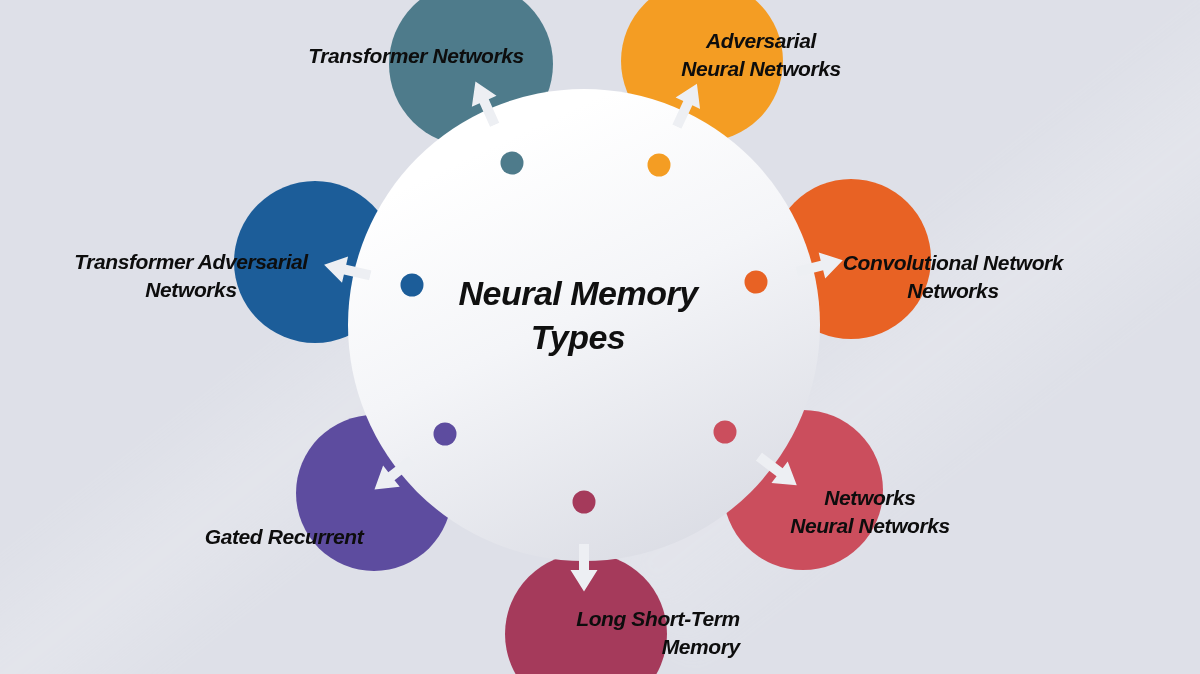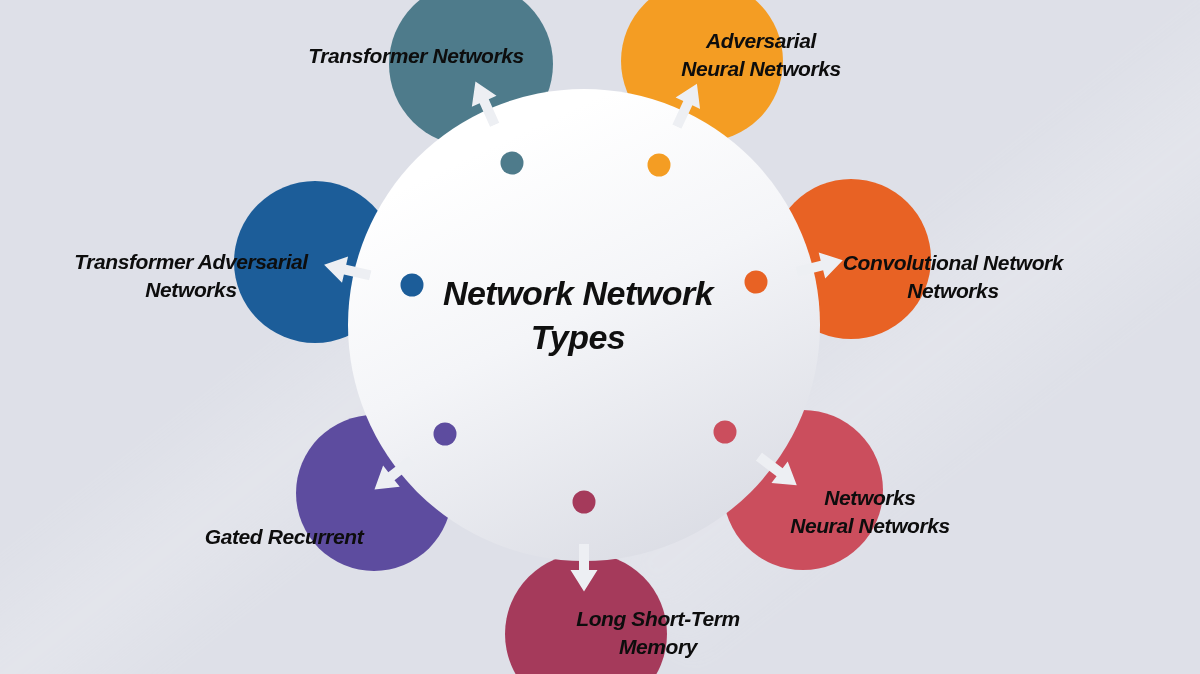--- a/index.html
+++ b/index.html
@@ -88,21 +88,21 @@
       <div class="satellite" style="left: 771px; top: 179px; height: 160px; width: 160px; background: rgb(232, 98, 36);"></div>
       <div class="satellite" style="left: 723px; top: 410px; height: 160px; width: 160px; background: rgb(203, 78, 93);"></div>
       <div class="satellite" style="left: 505px; top: 553px; height: 162px; width: 162px; background: rgb(165, 58, 91);"></div>
       <div class="satellite" style="left: 296px; top: 415px; height: 156px; width: 156px; background: rgb(93, 76, 159);"></div>
       <div class="satellite" style="left: 234px; top: 181px; height: 162px; width: 162px; background: rgb(28, 93, 153);"></div>
     </div>
 
   <div class="center-circle" id="centerCircle" style="left: 348px; top: 89px; height: 472px; width: 472px;"></div>
 
   <div class="title" id="titleBlock" style="left: 578px; top: 315px;">
-    <div>Network Network</div>
+    <div>Neural Memory</div>
     <div>Types</div>
   </div>
 
   <div id="overlays">
       <div class="dot" style="left: 512.008px; top: 163.302px; height: 23px; width: 23px; background: rgb(78, 123, 139);"></div>
       <div class="arrow-wrap" style="left: 485.163px; top: 103.008px; transform: translate(-50%, -50%) rotate(-114deg);"><svg width="48" height="28" viewBox="0 0 48 28">
           <polygon points="0,9 26,9 26,0.5 47.5,14 26,27.5 26,19 0,19" fill="#edeff3"></polygon>
         </svg></div>
       <div class="node-label" style="left: 416px; top: 56px;">
         <div>Transformer Networks</div>
@@ -128,21 +128,21 @@
           <polygon points="0,9 26,9 26,0.5 47.5,14 26,27.5 26,19 0,19" fill="#edeff3"></polygon>
         </svg></div>
       <div class="node-label" style="left: 870px; top: 512px;">
         <div>Networks</div>
         <div>Neural Networks</div>
       </div>
       <div class="dot" style="left: 584px; top: 502px; height: 23px; width: 23px; background: rgb(165, 58, 91);"></div>
       <div class="arrow-wrap" style="left: 584px; top: 568px; transform: translate(-50%, -50%) rotate(90deg);"><svg width="48" height="28" viewBox="0 0 48 28">
           <polygon points="0,9 26,9 26,0.5 47.5,14 26,27.5 26,19 0,19" fill="#edeff3"></polygon>
         </svg></div>
-      <div class="node-label" style="left: 658px; top: 633px;">
+      <div class="node-label" style="left: 658px; top: 633px; text-align: right;">
         <div>Long Short-Term</div>
         <div>Memory</div>
       </div>
       <div class="dot" style="left: 444.522px; top: 433.972px; height: 23px; width: 23px; background: rgb(93, 76, 159);"></div>
       <div class="arrow-wrap" style="left: 392.513px; top: 474.606px; transform: translate(-50%, -50%) rotate(142deg);"><svg width="48" height="28" viewBox="0 0 48 28">
           <polygon points="0,9 26,9 26,0.5 47.5,14 26,27.5 26,19 0,19" fill="#edeff3"></polygon>
         </svg></div>
       <div class="node-label" style="left: 284px; top: 537px;">
         <div>Gated Recurrent</div>
       </div>

